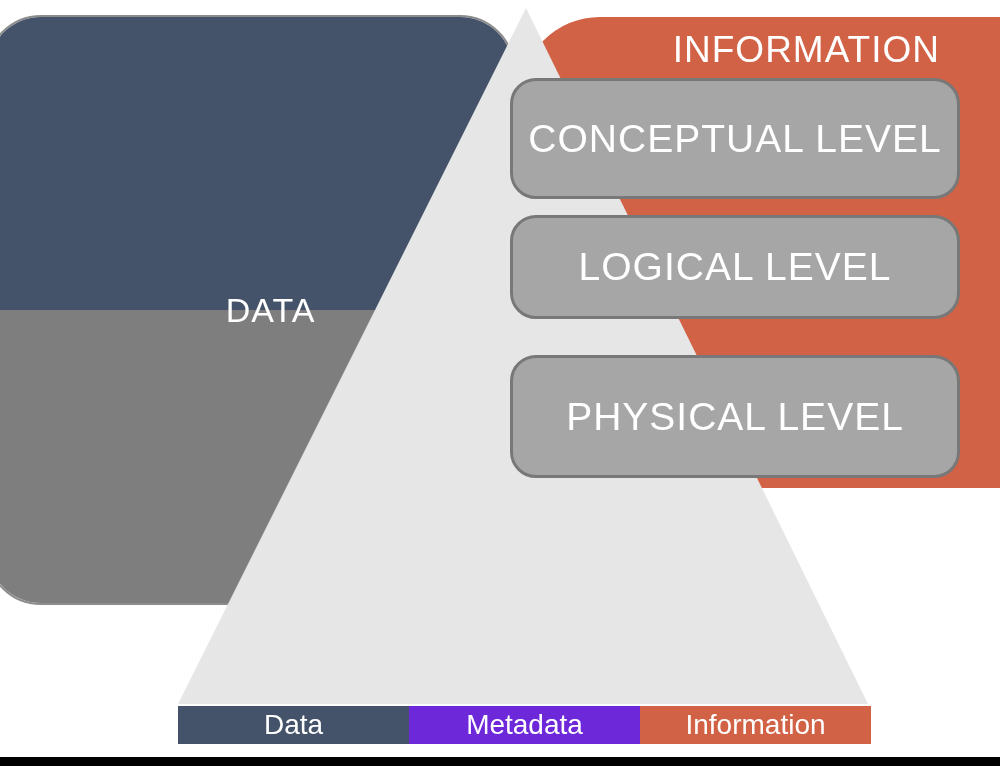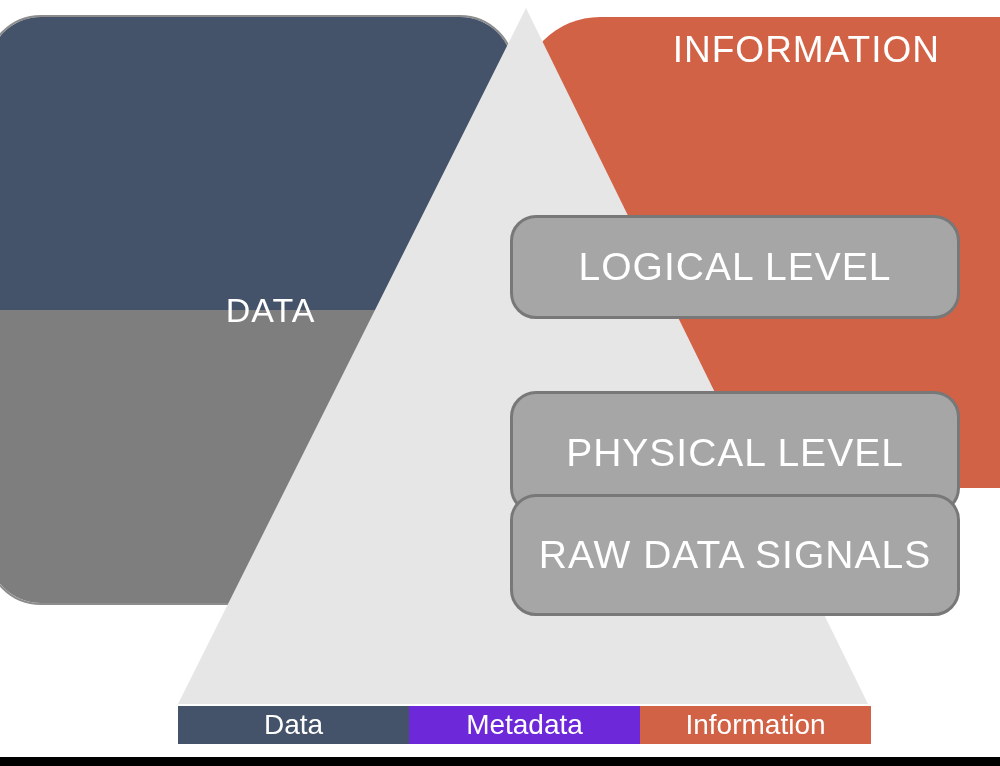--- a/index.html
+++ b/index.html
@@ -34,21 +34,21 @@
   .level-box{
     position:absolute;left:510px;width:450px;height:121px;
     border:3px solid #787878;border-radius:26px;box-sizing:border-box;
     display:flex;align-items:center;justify-content:center;z-index:4;
   }
   .level-box span{
     color:#ffffff;font-size:39px;letter-spacing:1px;white-space:nowrap;
   }
   .level-1{top:78px;}
   .level-2{top:215px;height:104px;}
-  .level-3{top:355px;height:123px;margin-top:36px;}
+  .level-3{top:355px;height:123px;}
   .level-4{top:494px;height:122px;}
   
   .legend{
     position:absolute;left:178px;top:706px;width:693px;height:38px;
     display:flex;z-index:5;
   }
   .legend-item{
     flex:1;display:flex;align-items:center;justify-content:center;
     color:#ffffff;font-size:28px;line-height:38px;
   }
@@ -69,28 +69,28 @@
   </div>
   <div class="data-label">DATA</div>
 
   <div class="info-block" style="background-color: rgb(210, 98, 70);"></div>
   <div class="info-label">INFORMATION</div>
 
   <svg class="pyramid-svg" width="1000" height="766" viewBox="0 0 1000 766">
     <polygon points="526,8 868,704 178,704" style="fill: rgb(230, 230, 230);"></polygon>
   </svg>
 
+  <div class="level-box level-1" style="background-color: rgb(166, 166, 166);">
+    <span>CONCEPTUAL LEVEL</span>
+  </div>
   <div class="level-box level-2" style="background-color: rgb(166, 166, 166);">
     <span>LOGICAL LEVEL</span>
   </div>
   <div class="level-box level-3" style="background-color: rgb(166, 166, 166);">
     <span>PHYSICAL LEVEL</span>
-  </div>
-  <div class="level-box level-4" style="background-color: rgb(166, 166, 166);">
-    <span>RAW DATA SIGNALS</span>
   </div>
 
   <div class="legend">
     <div class="legend-item" style="background-color: rgb(68, 83, 105);">
       <span>Data</span>
     </div>
     <div class="legend-item" style="background-color: #6d28d9;">
       <span>Metadata</span>
     </div>
     <div class="legend-item" style="background-color: rgb(210, 98, 70);">

